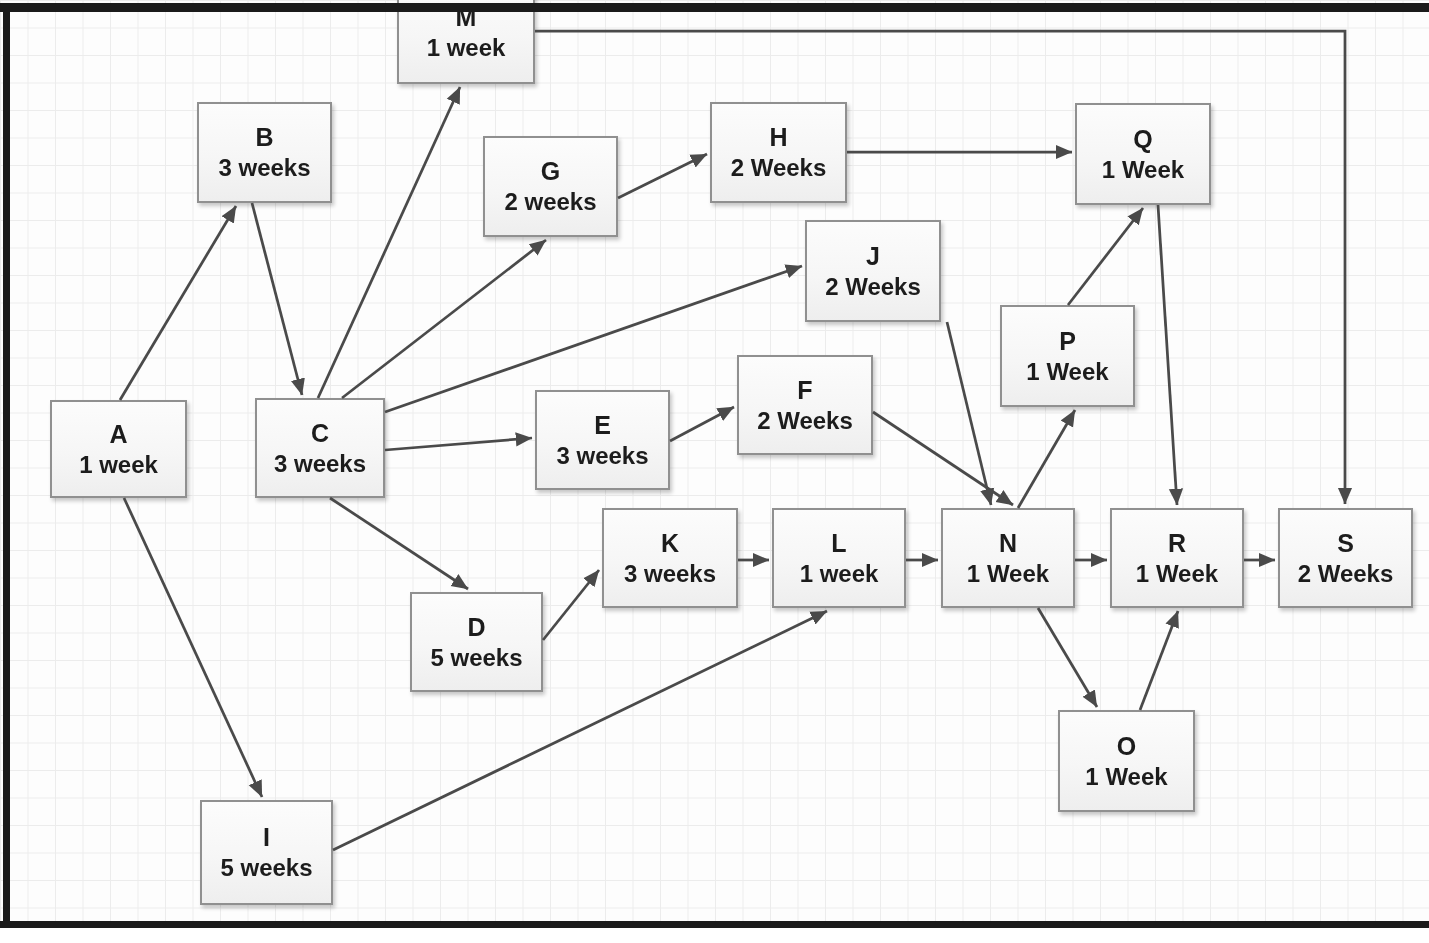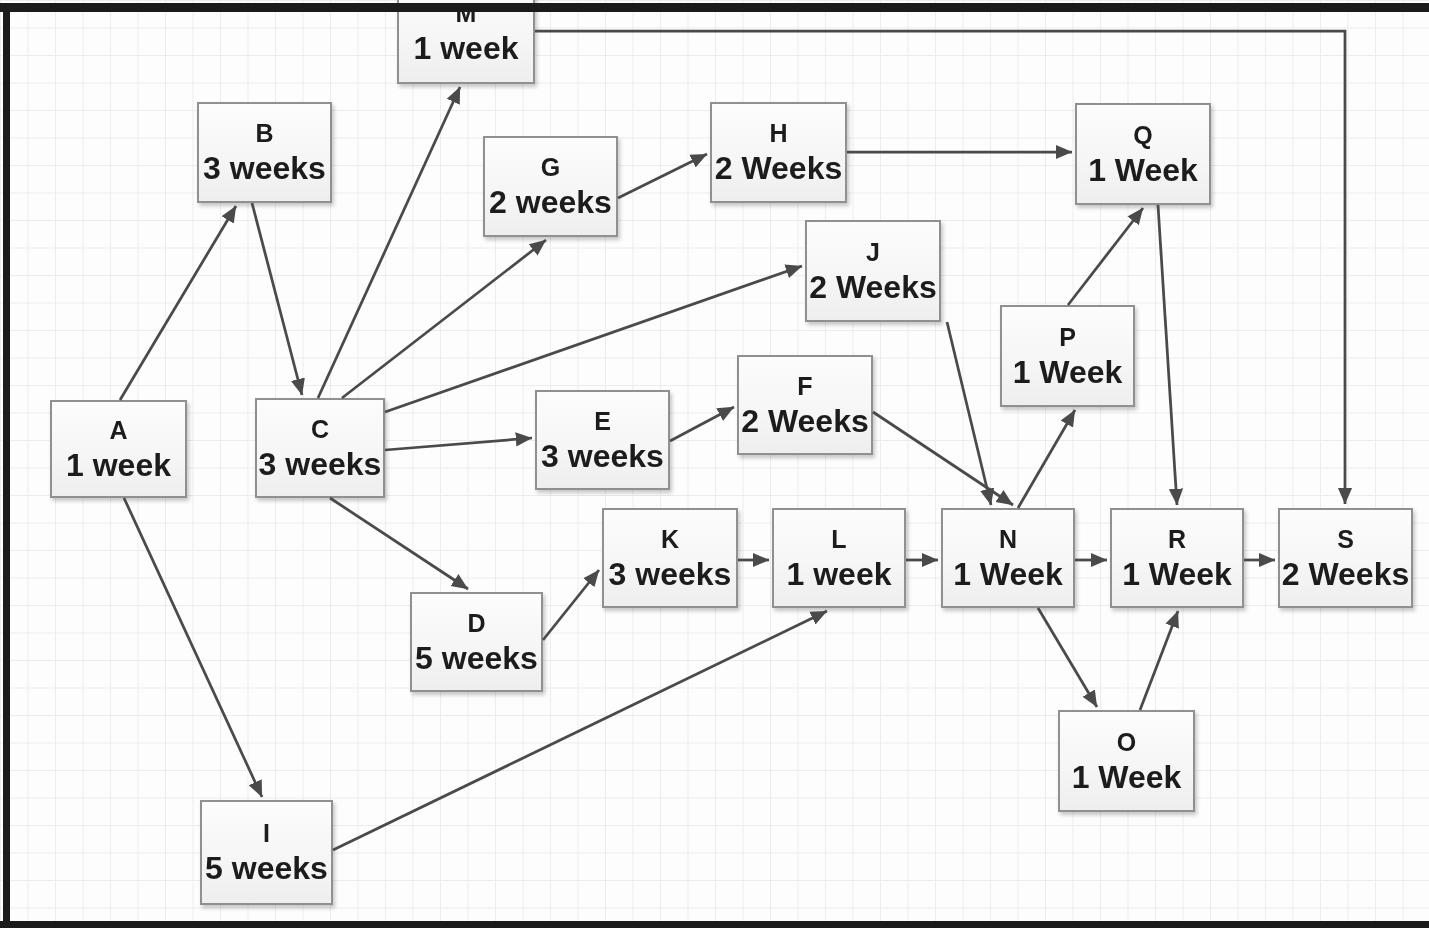--- a/index.html
+++ b/index.html
@@ -35,21 +35,21 @@
     box-shadow:2px 3px 4px rgba(0,0,0,0.22);
     display:flex;flex-direction:column;align-items:center;justify-content:center;
     gap:6px;
     z-index:10;
     color:#1c1c1c;
     font-weight:bold;
     text-align:center;
     line-height:1;
   }
   .node .lbl{font-size:25px;}
-  .node .dur{font-size:32px;}
+  .node .dur{font-size:24px;}
 </style>
 </head>
 <body>
 
 <div id="stage">
   <div id="grid"></div>
 
   <svg id="edge-layer" viewBox="0 0 1429 943" xmlns="http://www.w3.org/2000/svg">
     <defs>
       <marker id="arrow" markerWidth="7" markerHeight="6" refX="5.9" refY="3" orient="auto" markerUnits="strokeWidth">

